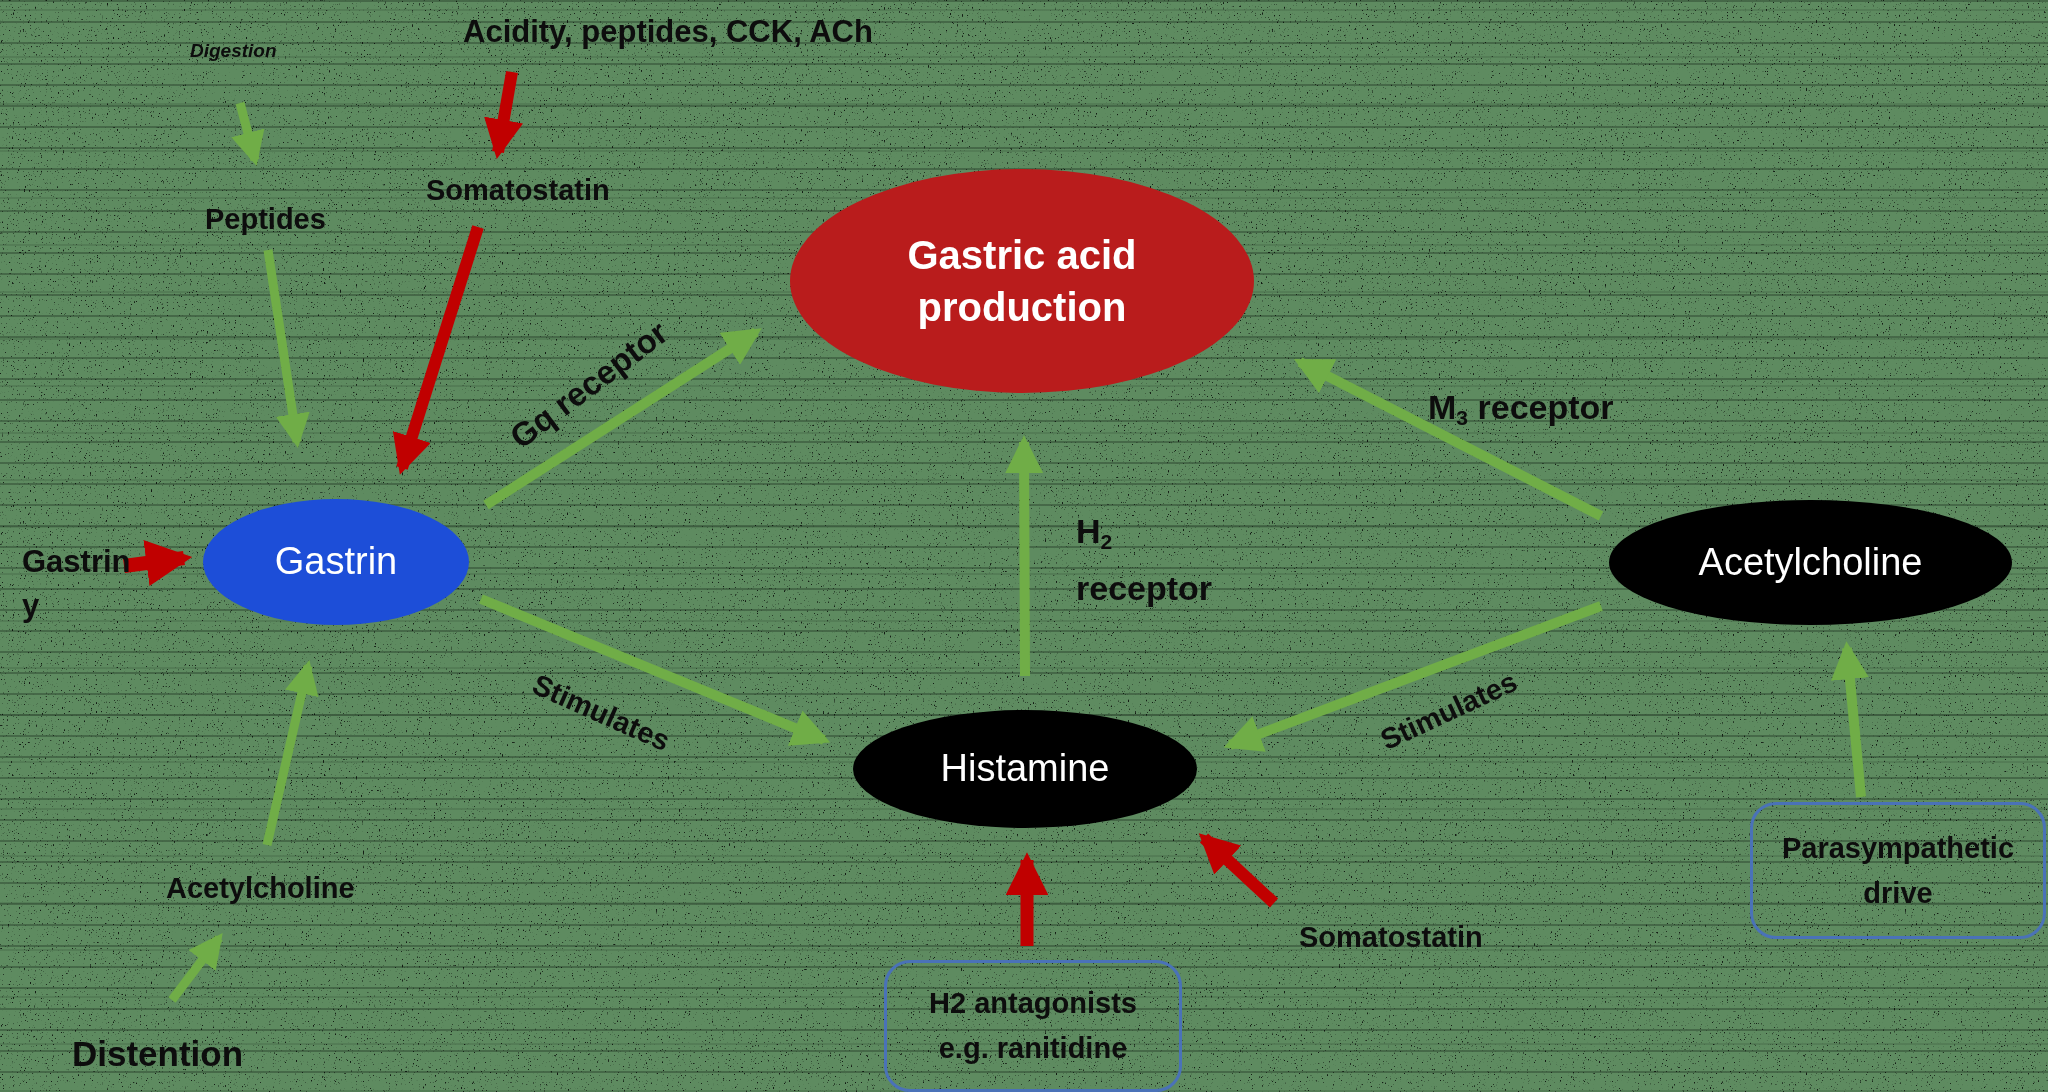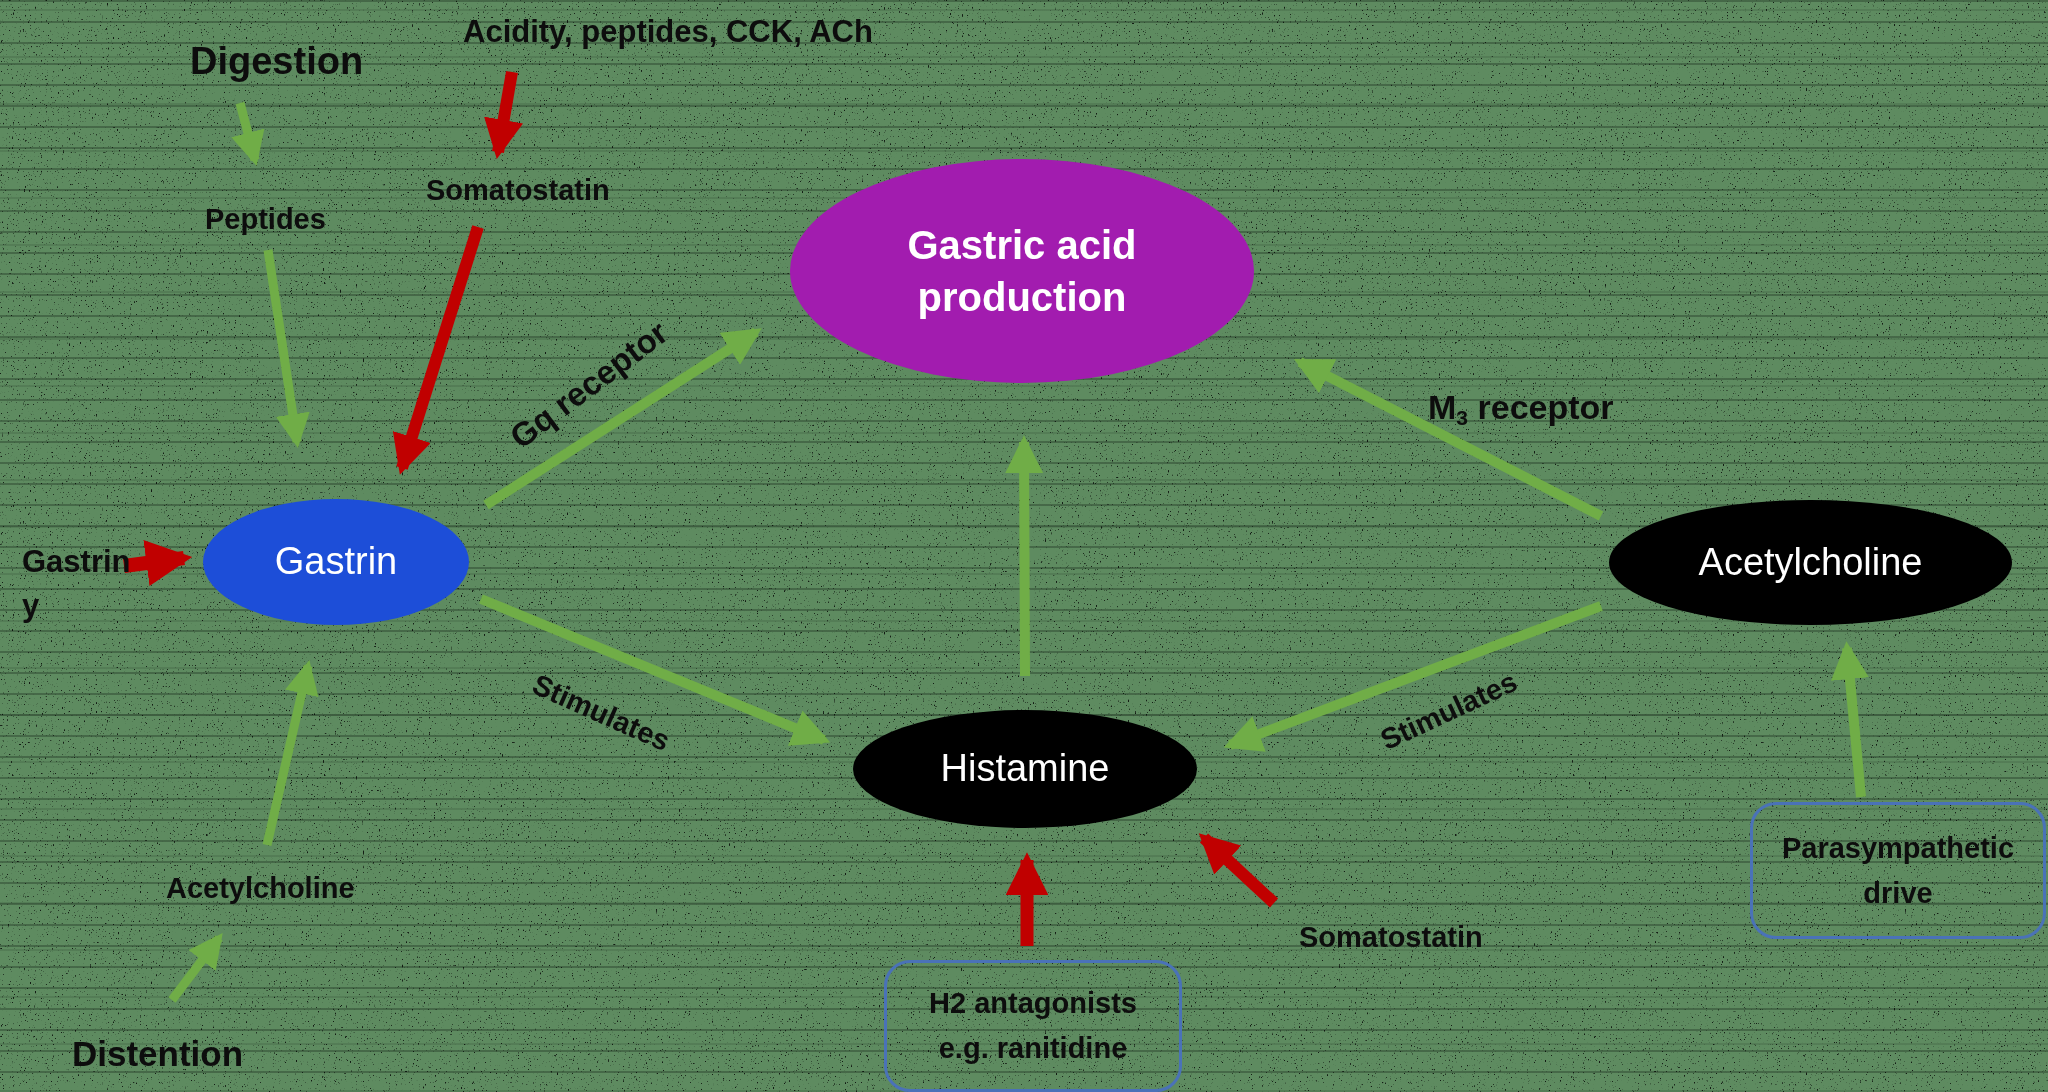--- a/index.html
+++ b/index.html
@@ -79,54 +79,58 @@
     <line x1="172" y1="1000" x2="219" y2="938" stroke="#70AD47" stroke-width="9" marker-end="url(#ah-green)"></line>
     <line x1="1861" y1="797" x2="1847" y2="648" stroke="#70AD47" stroke-width="10" marker-end="url(#ah-green)"></line>
 
     <line x1="512" y1="72" x2="498" y2="152" stroke="#C00000" stroke-width="12" marker-end="url(#ah-red)"></line>
     <line x1="478" y1="227" x2="402" y2="468" stroke="#C00000" stroke-width="12" marker-end="url(#ah-red)"></line>
     <line x1="124" y1="566" x2="184" y2="558" stroke="#C00000" stroke-width="14" marker-end="url(#ah-red)"></line>
     <line x1="1027" y1="946" x2="1027" y2="860" stroke="#C00000" stroke-width="13" marker-end="url(#ah-red)"></line>
     <line x1="1274" y1="903" x2="1204" y2="838" stroke="#C00000" stroke-width="12" marker-end="url(#ah-red)"></line>
   </svg>
 
-  <div class="node" style="left:790px;top:159px;width:464px;height:224px;background:#a21caf;">
+  <div class="node" style="left:790px;top:169px;width:464px;height:224px;background:#b91c1c;">
     <div class="node-label bold">
       <div>Gastric acid</div>
       <div>production</div>
     </div>
   </div>
 
   <div class="node" style="left:203px;top:499px;width:266px;height:126px;background:#1d4ed8;">
     <div class="node-label">Gastrin</div>
   </div>
 
   <div class="node" style="left:853px;top:710px;width:344px;height:118px;background:#000;">
     <div class="node-label">Histamine</div>
   </div>
 
   <div class="node" style="left:1609px;top:500px;width:403px;height:125px;background:#000;">
     <div class="node-label">Acetylcholine</div>
   </div>
 
-  <div class="lbl" style="left:190px;top:40px;font-size:38px;">Digestion</div>
+  <div class="lbl" style="left:190px;top:40px;font-size:19px;font-style:italic;">Digestion</div>
 
   <div class="lbl" style="left:205px;top:203px;font-size:29px;text-align:right;">Peptides</div>
 
   <div class="lbl" style="left:463px;top:14px;font-size:31px;">Acidity, peptides, CCK, ACh</div>
 
   <div class="lbl" style="left:426px;top:174px;font-size:29px;">Somatostatin</div>
 
   <div class="lbl" style="left:22px;top:540px;font-size:31px;line-height:44px;">
     <div>Gastrin</div>
     <div>y</div>
   </div>
 
   <div class="lbl rot" style="left:589px;top:385px;font-size:33px;transform:translate(-50%,-50%) rotate(-37deg);">Gq receptor</div>
 
+  <div class="lbl" style="left:1076px;top:508px;font-size:34px;line-height:46px;">
+    <div><span>H</span><sub class="chem">2</sub></div>
+    <div>receptor</div>
+  </div>
 
   <div class="lbl" style="left:1428px;top:360px;font-size:34px;margin-top:28px;">
     <span>M</span><sub class="chem">3</sub><span> receptor</span>
   </div>
 
   <div class="lbl rot" style="left:601px;top:713px;font-size:29px;transform:translate(-50%,-50%) rotate(24deg);">Stimulates</div>
 
   <div class="lbl rot" style="left:1449px;top:711px;font-size:29px;transform:translate(-50%,-50%) rotate(-25deg);">Stimulates</div>
 
   <div class="lbl" style="left:166px;top:872px;font-size:29px;">Acetylcholine</div>

